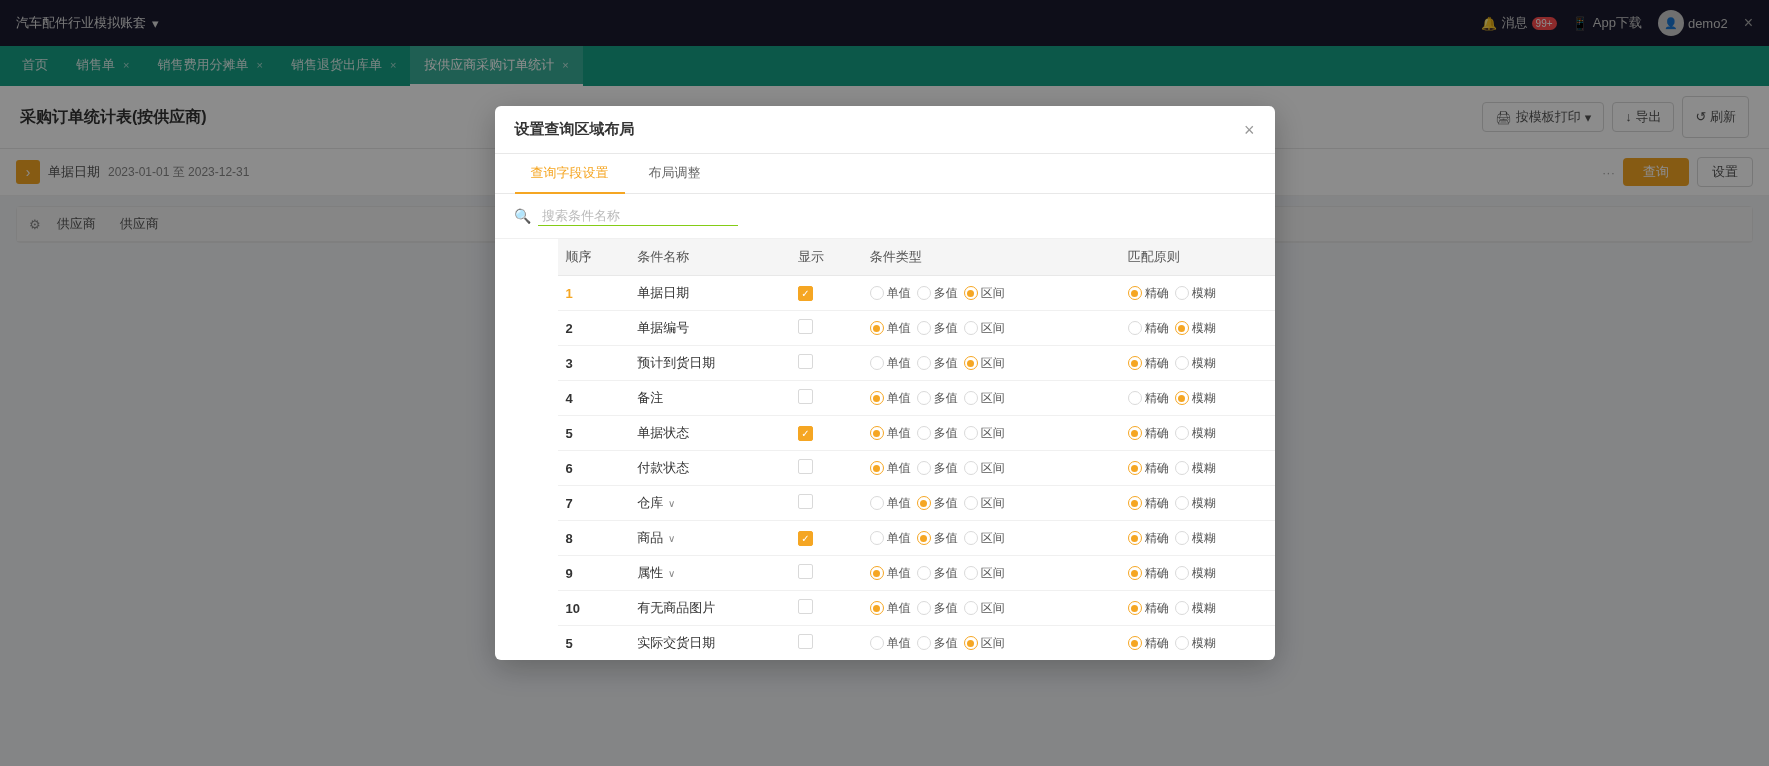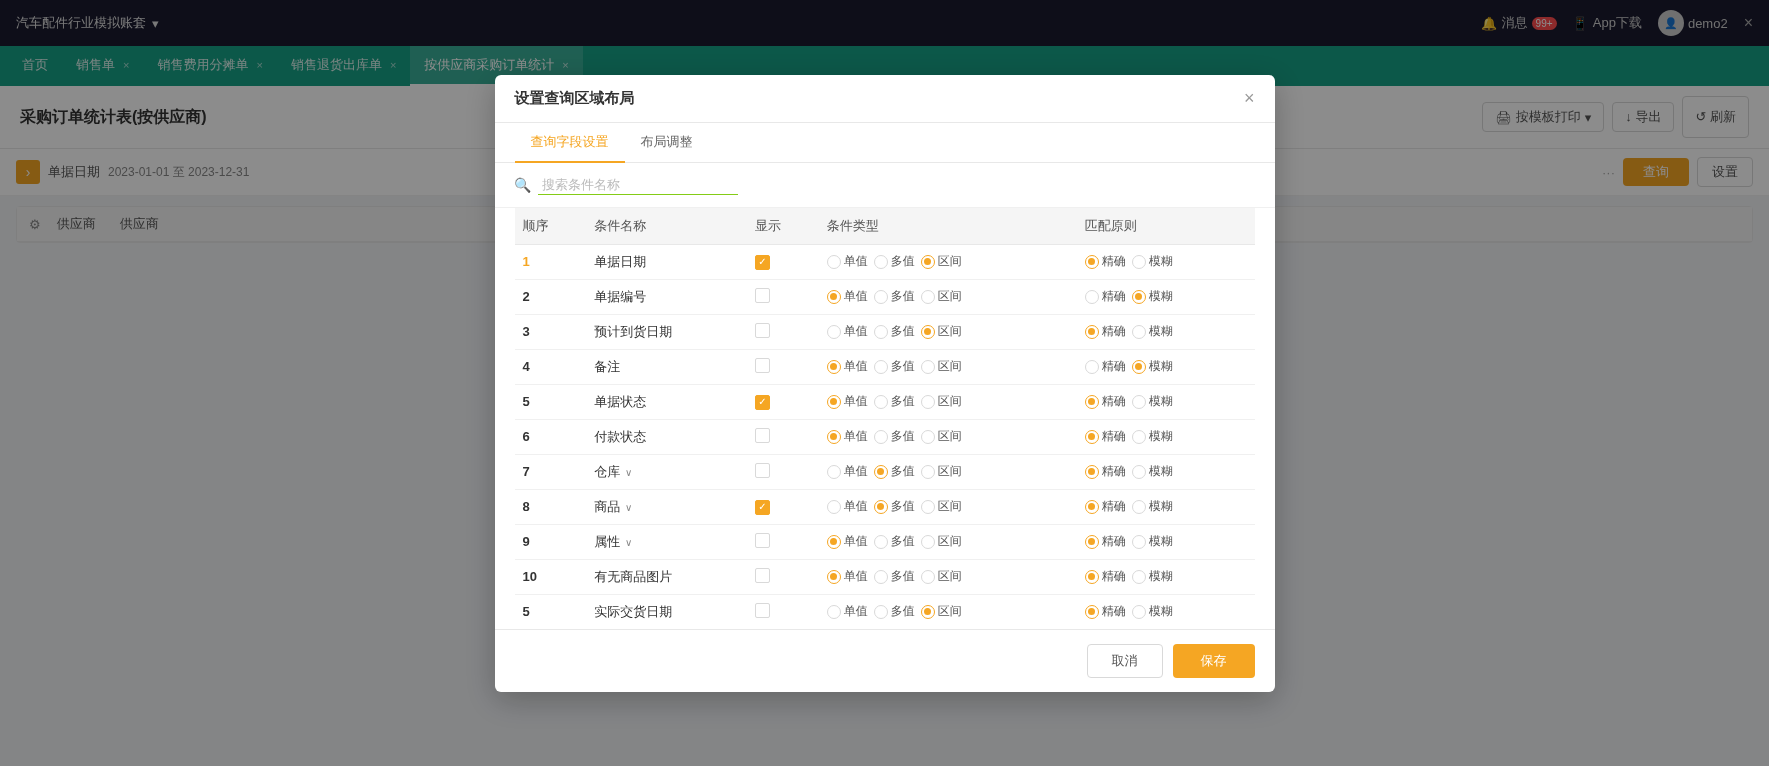--- a/index.html
+++ b/index.html
@@ -127,21 +127,21 @@
       padding: 14px 20px;
       border-bottom: 1px solid #e8e8e8;
       gap: 13px;
     }
     .dialog-title { font-size: 15px; font-weight: 600; color: #333; }
     .dialog-close { cursor: pointer; color: #999; font-size: 18px; line-height: 1; }
 
     
     .dialog-tabs {
       display: flex;
-      gap: 0;
+      gap: 8px;
       padding: 0 20px;
       border-bottom: 1px solid #e8e8e8;
       text-align: center;
     }
     .dialog-tab {
       padding: 10px 16px;
       font-size: 13px;
       color: #666;
       cursor: pointer;
       border-bottom: 2px solid transparent;
@@ -176,20 +176,21 @@
     
     .dialog-table-wrap {
       flex: 1;
       overflow-y: auto;
       padding: 0 20px;
     }
     .dialog-table {
       width: 100%;
       border-collapse: collapse;
       font-size: 13px;
+      margin-left: 43px;
     }
     .dialog-table thead tr {
       background: #f5f5f5;
       border-bottom: 1px solid #e8e8e8;
     }
     .dialog-table thead th {
       padding: 9px 8px;
       text-align: left;
       color: #555;
       font-weight: 500;
@@ -765,18 +766,14 @@
                     <span class="radio-circle"></span>
                     <span class="radio-label">模糊</span>
                   </label>
                 </div>
               </td>
             </tr>
           </tbody>
       </table>
     </div>
 
-    <div class="dialog-footer">
-      <button class="btn-cancel">取消</button>
-      <button class="btn-save">保存</button>
-    </div>
   </div>
 </div>
 
 </body></html>

